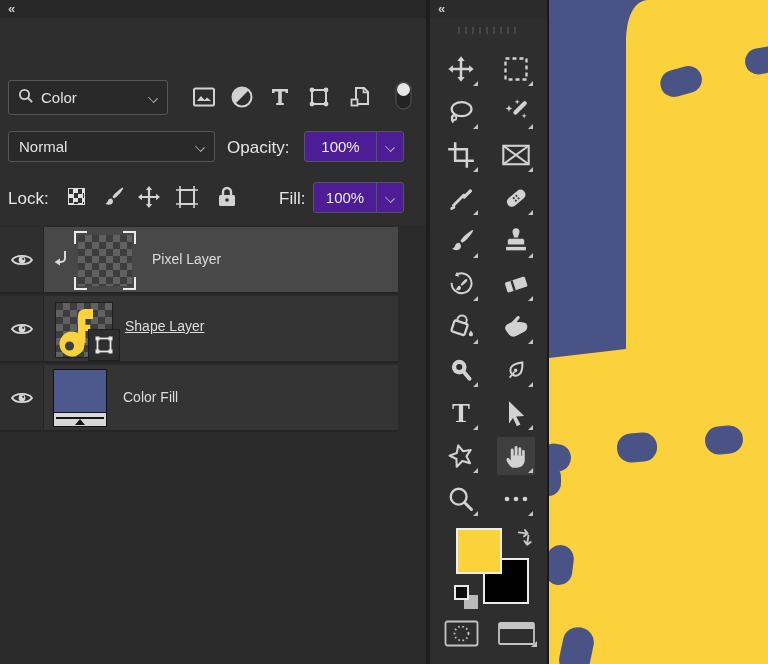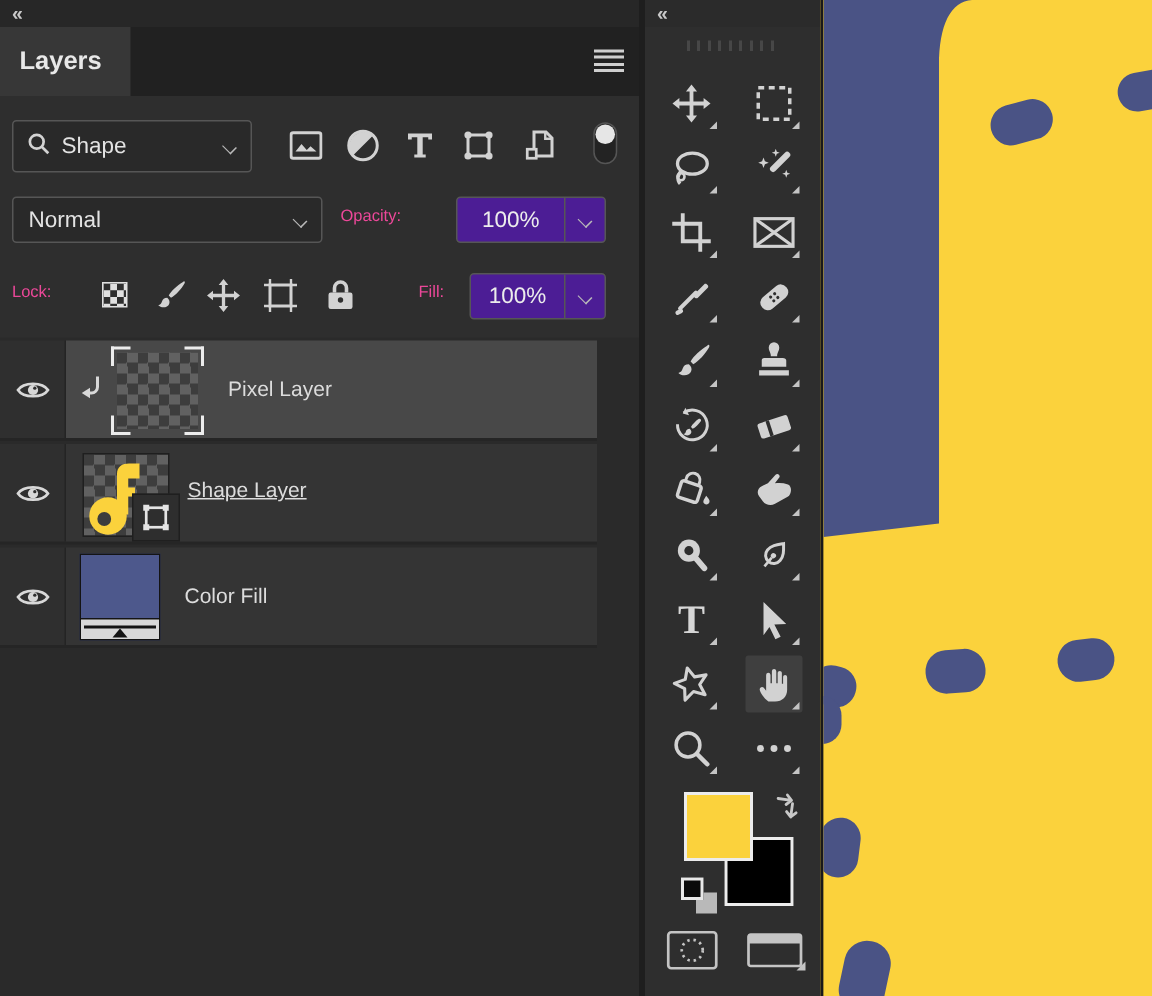--- a/index.html
+++ b/index.html
@@ -19,21 +19,21 @@
 
   .combo { position:absolute; background:#292929; border:1px solid #565656; border-radius:3px; display:flex; align-items:center; color:#e3e3e3; font-size:15px; }
   .combo .chev { margin-left:auto; margin-right:9px; }
   .chev { width:9px; height:9px; position:relative; }
   .chev::before { content:""; position:absolute; left:0; top:1px; width:7px; height:7px; border-right:1.6px solid #b9b9b9; border-bottom:1.6px solid #b9b9b9; transform:rotate(45deg) scale(1,.75); }
 
   .kind-combo { left:8px; top:80px; width:160px; height:35px; }
   .kind-combo .mag { margin:0 7px 0 9px; }
   .ficon { position:absolute; width:24px; height:26px; display:flex; align-items:center; justify-content:center; }
   .blend-combo { left:8px; top:131px; width:207px; height:31px; padding-left:10px; }
-  .row-label { position:absolute; color:#ec4899; font-size:11px; }
+  .row-label { position:absolute; color:#e5e5e5; font-size:17px; }
   .value-box { position:absolute; background:#4c1d95; border:1px solid #565656; border-radius:3px; display:flex; align-items:center; }
   .value-box .val { flex:1; text-align:center; color:#ececec; font-size:15px; }
   .value-box .chev-seg { width:27px; align-self:stretch; border-left:1px solid #565656; display:flex; align-items:center; justify-content:center; }
 
   .lock-icon { position:absolute; top:183px; width:27px; height:27px; display:flex; align-items:center; justify-content:center; }
   .checker-sm { width:17px; height:17px; background:repeating-conic-gradient(#e0e0e0 0% 25%, #2e2e2e 0% 50%) 0 0/9px 9px; border:1px solid #e0e0e0; }
 
   .layer-list { position:absolute; left:0; top:225px; width:426px; height:439px; background:#2a2a2a; }
   .layer-row { position:absolute; left:0; width:398px; height:67px; display:flex; border-bottom:2px solid #252525; }
   .eye-cell { width:44px; height:100%; background:#2f2f2f; border-right:1px solid #242424; display:flex; align-items:center; justify-content:center; }
@@ -91,40 +91,29 @@
 </head>
 <body>
 
 <div class="app">
 
   <section class="layers-panel">
     <div class="panel-topbar">
       <span class="collapse-btn">«</span>
     </div>
 
-    <div class="tab-bar">
-      <div class="tab-layers">
-        <span>Layers</span>
-      </div>
-      <div class="panel-menu">
-          <i></i>
-          <i></i>
-          <i></i>
-          <i></i>
-        </div>
-    </div>
 
     <div class="combo kind-combo">
       <span class="mag">
         <svg width="16" height="16" viewBox="0 0 16 16">
             <circle cx="6.5" cy="6.5" r="4.6" fill="none" stroke="#d2d2d2" stroke-width="1.8"></circle>
             <path d="M10 10l4.2 4.2" stroke="#d2d2d2" stroke-width="1.8"></path>
           </svg>
       </span>
-      <span>Shape</span>
+      <span>Color</span>
       <span class="chev"></span>
     </div>
     <div class="ficon" style="left:192px; top:84px;">
       <svg width="22" height="20" viewBox="0 0 22 20">
           <rect x="1" y="1.5" width="20" height="17" rx="1.5" fill="none" stroke="#d2d2d2" stroke-width="2"></rect>
           <path d="M4 14l4-5 3.5 4 2.5-2.5 4 3.5z" fill="#d2d2d2"></path>
         </svg>
     </div>
     <div class="ficon" style="left:230px; top:84px;">
       <svg width="22" height="22" viewBox="0 0 22 22">

